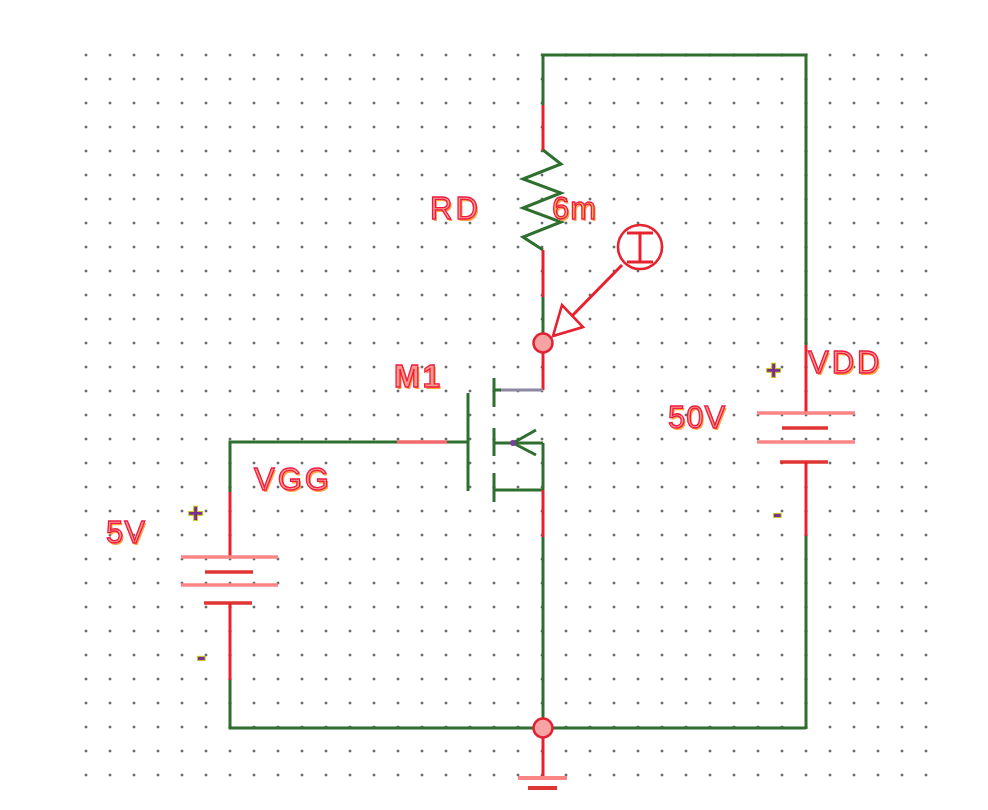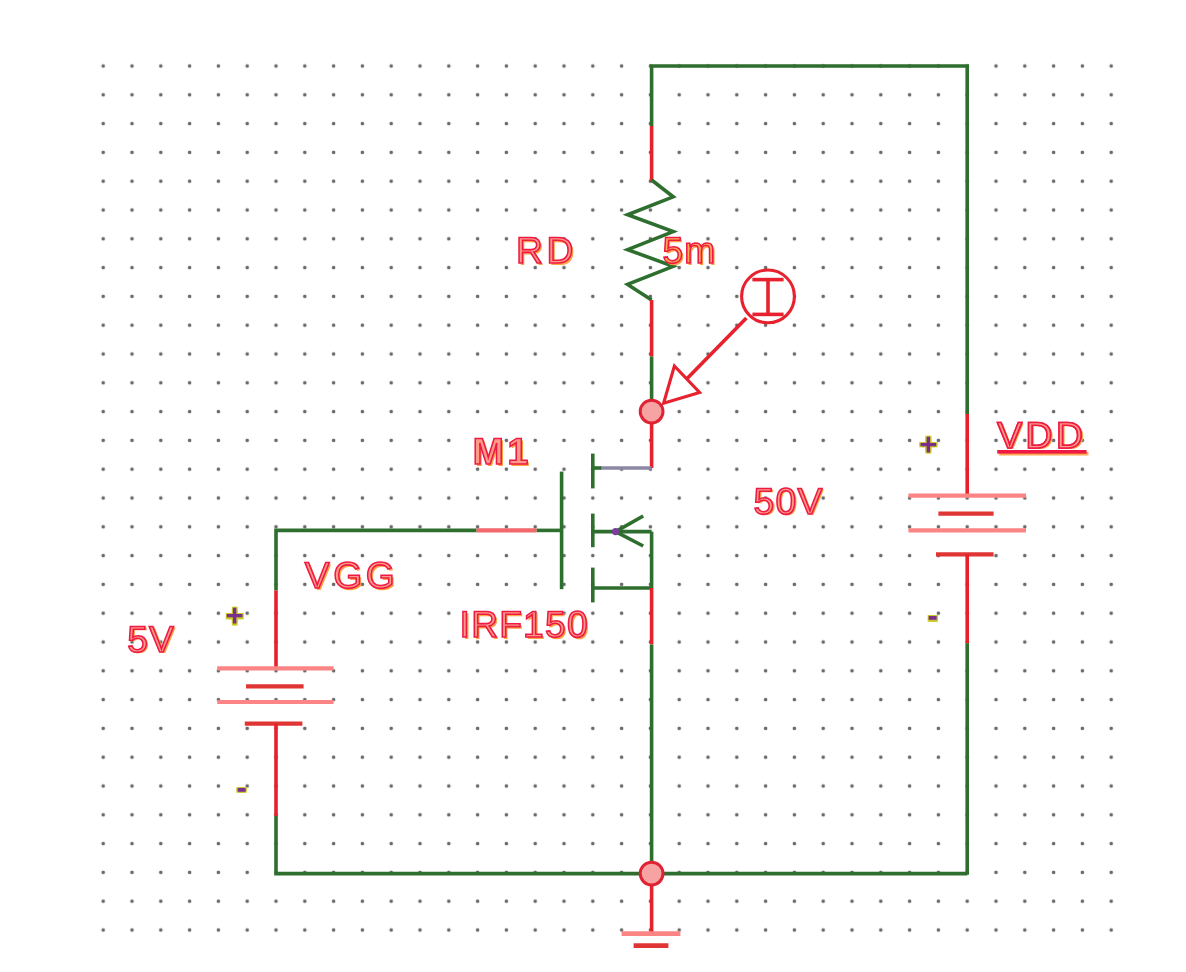--- a/index.html
+++ b/index.html
@@ -135,28 +135,27 @@
       <line class="plate-long" x1="757" y1="413" x2="855" y2="413"></line>
       <line class="plate-short" x1="782" y1="428" x2="828" y2="428"></line>
       <line class="plate-long" x1="757" y1="442" x2="855" y2="442"></line>
       <line class="plate-short" x1="780" y1="462" x2="828" y2="462"></line>
       <line class="wr" x1="806" y1="462" x2="806" y2="536"></line>
       <line class="wg" x1="806" y1="536" x2="806" y2="729"></line>
     </g>
   </svg>
 
   <div class="lbl" style="left:430px;top:193px;">RD</div>
-  <div class="lbl value tight" style="left:552px;top:193px;">5m</div>
+  <div class="lbl value tight" style="left:552px;top:193px;">6m</div>
 
   <div class="lbl" style="left:394px;top:361px;font-weight:bold;">M1</div>
-  <div class="lbl tight" style="left:383px;top:505px;">IRF150</div>
 
   <div class="lbl" style="left:254px;top:464px;">VGG</div>
   <div class="lbl tight" style="left:106px;top:517px;">5V</div>
   <div class="sign" style="left:188px;top:500px;">+</div>
   <div class="sign" style="left:197px;top:643px;">-</div>
 
-  <div class="lbl" style="left:831px;top:347px;text-decoration:underline;">VDD</div>
-  <div class="lbl tight" style="left:628px;top:402px;">50V</div>
+  <div class="lbl" style="left:808px;top:347px;">VDD</div>
+  <div class="lbl tight" style="left:668px;top:402px;">50V</div>
   <div class="sign" style="left:766px;top:357px;">+</div>
   <div class="sign" style="left:773px;top:500px;">-</div>
 
 </div>
 
 </body></html>

